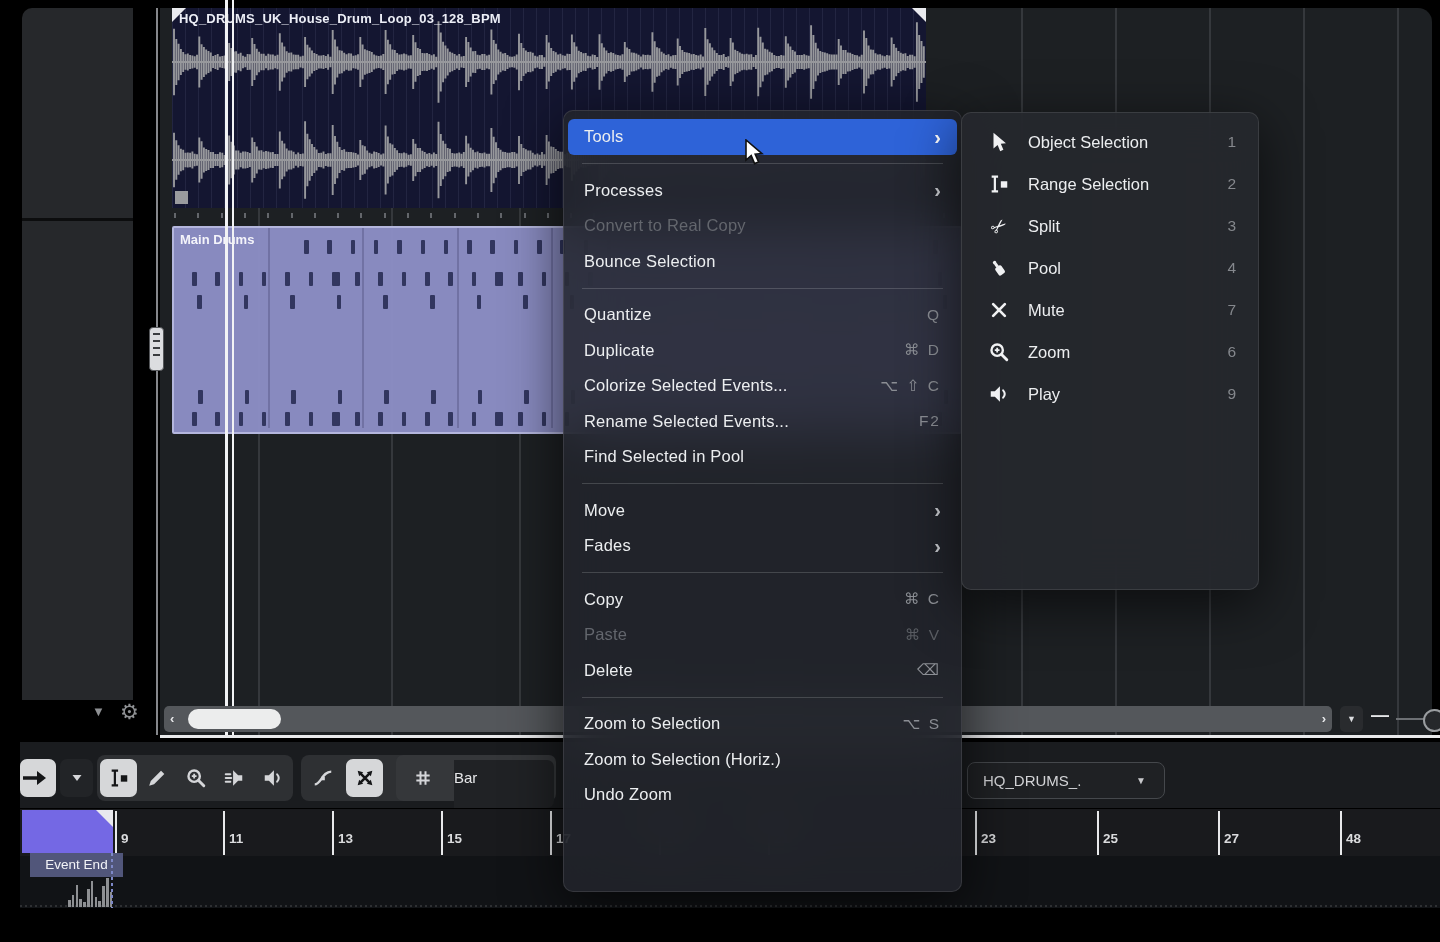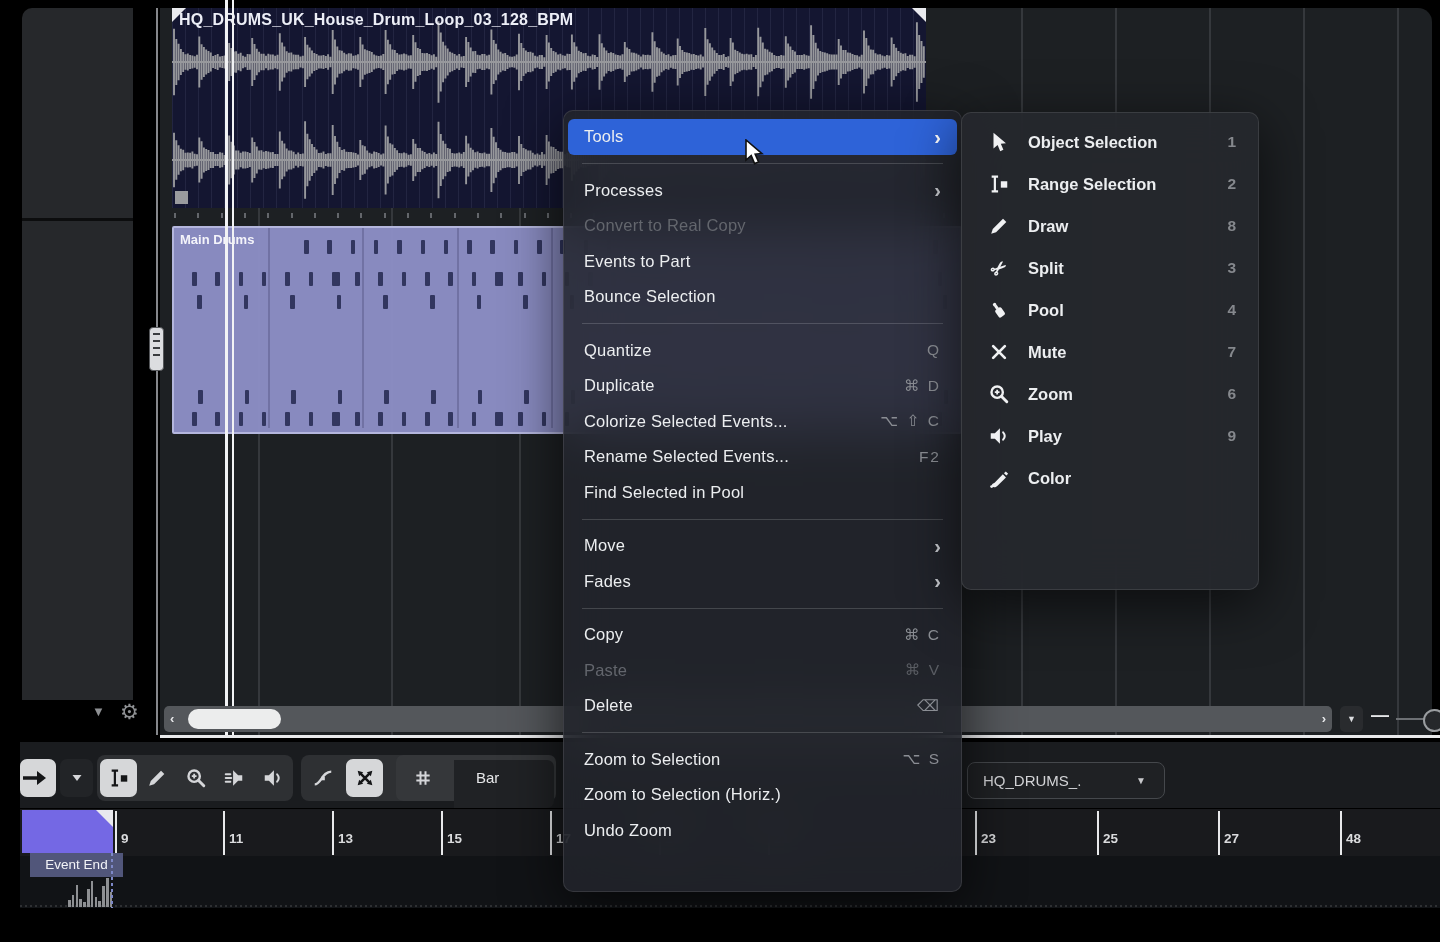--- a/index.html
+++ b/index.html
@@ -16,21 +16,21 @@
   
   .main-area{left:160px;top:8px;width:1272px;height:727px;background:#1d2023;border-radius:0 14px 0 0;overflow:hidden;}
   .gridline{top:0;width:2px;height:727px;background:#35383c;}
   .edge-line{left:156px;top:8px;width:2px;height:727px;background:#85878b;}
   .splitter{left:149px;top:327px;width:13px;height:42px;background:#dcdde0;border-radius:4px;border:1px solid #55575a;}
   .splitter i{display:block;height:2px;margin:5px 3px 0 3px;background:#3a3c3f;}
 
   
   .audio-event{left:12px;top:0;width:754px;height:200px;background:#141631;
      background-image:repeating-linear-gradient(90deg,rgba(165,170,210,0.10) 0 1px,transparent 1px 13px);}
-  .audio-title{left:7px;top:3px;font-size:16px;font-weight:bold;color:#eceef6;letter-spacing:.2px;}
+  .audio-title{left:7px;top:3px;font-size:13px;font-weight:bold;color:#eceef6;letter-spacing:.2px;}
   .corner{width:0;height:0;border-style:solid;}
   .corner.tl{left:0;top:0;border-width:14px 14px 0 0;border-color:#e9eaee transparent transparent transparent;}
   .corner.tr{right:0;top:0;border-width:0 14px 14px 0;border-color:transparent #e9eaee transparent transparent;}
   .handle-sq{left:3px;bottom:4px;width:13px;height:13px;background:#9a9b9e;}
 
   
   .midi-part{left:12px;top:218px;width:786px;height:204px;background:rgba(141,143,198,0.96);
      border:2px solid #b4b6dd;border-radius:2px;}
   .midi-title{left:6px;top:4px;font-size:13px;font-weight:bold;color:#f4f4fa;}
   .note-tick{background:#262a52;width:4.5px;height:14px;border-radius:1px;opacity:.88;}
@@ -58,21 +58,21 @@
   .lower-zone{left:20px;top:742px;width:1420px;height:166px;background:#1a1c1f;}
   .lz-toolbar{left:0;top:13px;width:1420px;height:46px;}
   .tb-btn{position:absolute;top:4px;width:37px;height:38px;border-radius:7px;display:flex;align-items:center;justify-content:center;color:#d5d6d9;}
   .tb-btn.active{background:#d6d7d9;color:#141517;}
   .tb-btn svg{display:block;}
   .tb-group{position:absolute;top:0;height:46px;background:#2e3033;border-radius:8px;}
   .tb-single{position:absolute;top:4px;height:38px;border-radius:7px;background:#222427;color:#d5d6d9;
              display:flex;align-items:center;justify-content:center;}
   .grid-wrap{left:376px;top:0;width:160px;height:46px;background:#35373a;border-radius:7px;}
   .grid-bar-label{position:absolute;left:58px;top:5px;width:100px;height:48px;background:#202225;border-radius:0 7px 7px 0;
-     color:#e6e7e9;font-size:15px;line-height:36px;padding-left:22px;box-sizing:border-box;}
+     color:#e6e7e9;font-size:15px;line-height:36px;padding-left:0;box-sizing:border-box;}
   .evt-select{left:947px;top:7px;width:198px;height:37px;background:#1f2124;border:1.5px solid #45484c;border-radius:8px;
      color:#d4d5d8;font-size:15px;line-height:35px;padding-left:15px;box-sizing:border-box;}
   .evt-select .chev{position:absolute;right:18px;top:0px;font-size:10px;color:#c8c9cc;}
 
   
   .lz-ruler{left:0;top:66px;width:1420px;height:48px;background:#191a1d;border-top:1px solid #000;}
   .ruler-tick{position:absolute;top:2px;width:2px;height:44px;background:#e8e9eb;}
   .ruler-label{position:absolute;top:22px;font-size:13.5px;font-weight:bold;color:#dadbdd;}
   .lz-content{left:0;top:114px;width:1420px;height:52px;background:#111316;}
   .lz-dotrow{left:0;top:163px;width:1420px;height:2px;
@@ -103,21 +103,21 @@
   .mi-chevron{margin-left:auto;font-size:20px;font-weight:bold;color:#c9cbd0;line-height:1;}
   .menu-item.hl .mi-chevron{color:#fff;}
   .menu-sep{height:1px;margin:8.5px 18px;background:rgba(255,255,255,0.16);}
 
   
   .sub-menu{left:961px;top:112px;width:298px;height:478px;z-index:51;
      background:rgba(38,40,46,0.90);backdrop-filter:blur(26px);
      border:1px solid rgba(255,255,255,0.10);border-radius:10px;
      box-shadow:0 14px 55px rgba(0,0,0,0.6);padding:8px 0;box-sizing:border-box;}
   .sub-item{height:42px;margin:0 4px;display:flex;align-items:center;padding:0 18px 0 20px;
-     color:#eceef0;font-size:16.5px;font-weight:700;text-align:center;}
+     color:#eceef0;font-size:16.5px;font-weight:400;text-align:center;}
   .sub-icon{width:26px;height:24px;margin-right:16px;color:#f0f1f3;display:flex;align-items:center;justify-content:center;}
   .sub-key{margin-left:auto;color:#85888d;font-size:15.5px;}
   .uch{font-size:19px;line-height:1;display:inline-block;}
 
   
   .cursor{left:744px;top:139px;z-index:100;}
 </style>
 </head>
 <body>
 
@@ -507,23 +507,20 @@
       </div>
       <div class="menu-sep"></div>
       <div class="menu-item">
         <span>Processes</span>
         <span class="mi-chevron">›</span>
       </div>
       <div class="menu-item disabled">
         <span>Convert to Real Copy</span>
       </div>
       <div class="menu-item">
-        <span>Events to Part</span>
-      </div>
-      <div class="menu-item">
         <span>Bounce Selection</span>
       </div>
       <div class="menu-sep"></div>
       <div class="menu-item">
         <span>Quantize</span>
         <span class="mi-right">Q</span>
       </div>
       <div class="menu-item">
         <span>Duplicate</span>
         <span class="mi-right">⌘ D</span>
@@ -588,29 +585,20 @@
         <span class="sub-icon">
           <svg width="24" height="22" viewBox="0 0 24 24">
             <g stroke="currentColor" stroke-width="2.4" fill="none">
               <path d="M4 4 H11 M4 20 H11 M7.5 4 V20"></path>
             </g>
             <rect x="14" y="9" width="7" height="7" fill="currentColor"></rect>
           </svg>
         </span>
         <span>Range Selection</span>
         <span class="sub-key">2</span>
-      </div>
-      <div class="sub-item">
-        <span class="sub-icon">
-          <svg width="22" height="22" viewBox="0 0 24 24">
-            <path d="M3.5 20.5 L5.2 15.2 L16.4 4 L20 7.6 L8.8 18.8 Z" fill="currentColor"></path>
-          </svg>
-        </span>
-        <span>Draw</span>
-        <span class="sub-key">8</span>
       </div>
       <div class="sub-item">
         <span class="sub-icon">
           <span class="uch" style="transform:rotate(-40deg)">✂</span>
         </span>
         <span>Split</span>
         <span class="sub-key">3</span>
       </div>
       <div class="sub-item">
         <span class="sub-icon">
@@ -650,31 +638,20 @@
       <div class="sub-item">
         <span class="sub-icon">
           <svg width="24" height="22" viewBox="0 0 24 24">
             <path d="M3 9 H7.5 L13 3.6 V20.4 L7.5 15 H3 Z" fill="currentColor"></path>
             <path d="M16.5 8 Q20 12 16.5 16" fill="none" stroke="currentColor" stroke-width="2.2" stroke-linecap="round"></path>
           </svg>
         </span>
         <span>Play</span>
         <span class="sub-key">9</span>
       </div>
-      <div class="sub-item">
-        <span class="sub-icon">
-          <svg width="22" height="22" viewBox="0 0 24 24">
-            <path d="M4 21 C4 18 6 18.4 7.2 17.2 L16.2 8 L19.6 11.4 L10.4 20.4 C9.2 21.6 6.8 23.2 4 21 Z" fill="currentColor"></path>
-            <path d="M17.4 6.8 L19.4 4.8 L22 7.4 L20 9.4 Z" fill="currentColor"></path>
-            <circle cx="4" cy="21.4" r="1.6" fill="currentColor"></circle>
-          </svg>
-        </span>
-        <span>Color</span>
-        <span class="sub-key"></span>
-      </div>
     </div>
 
   <div class="abs cursor">
     <svg width="24" height="30" viewBox="0 0 24 30">
       <path d="M2 1 L2 21 L7.2 16.6 L10.6 24.6 L14.6 22.9 L11.2 15.2 L18 14.6 Z" fill="#fff" stroke="#111" stroke-width="1.6"></path>
     </svg>
   </div>
 </div>
 
 </body></html>

